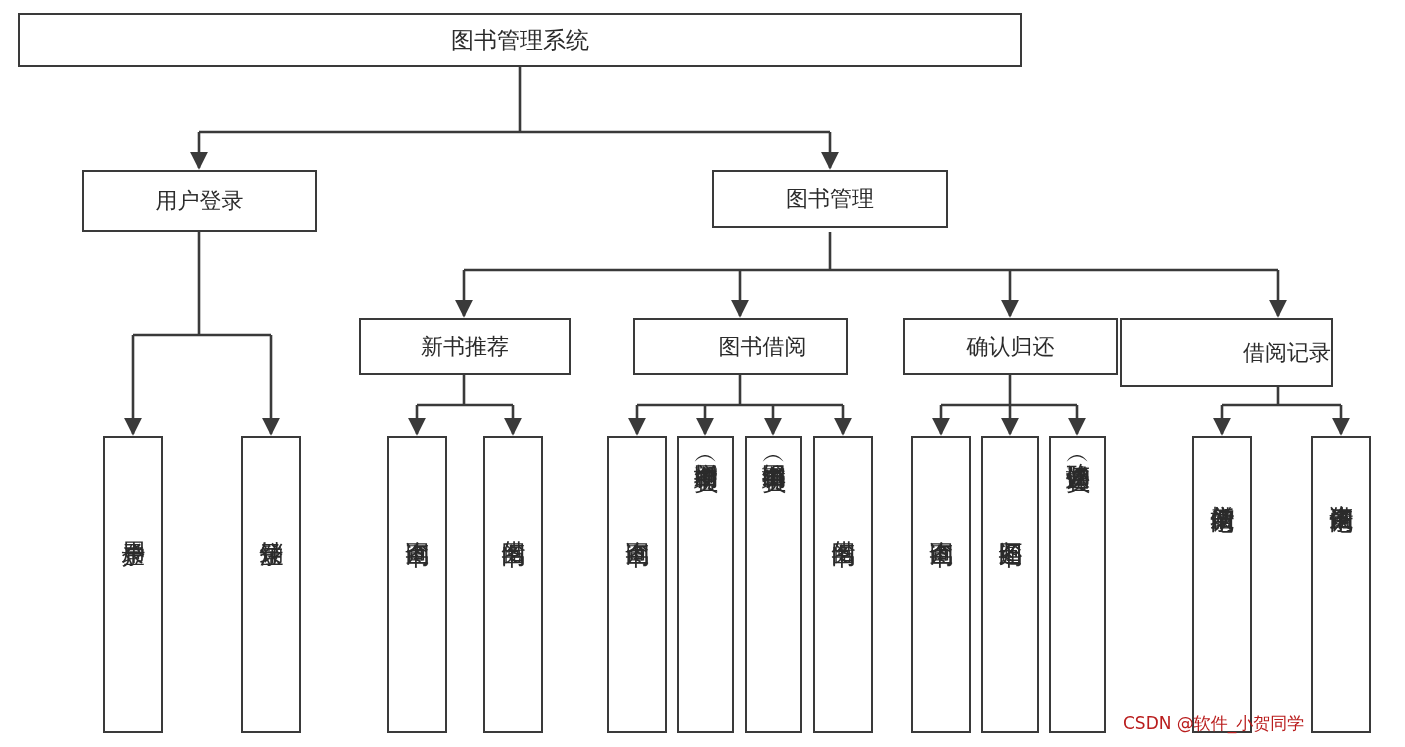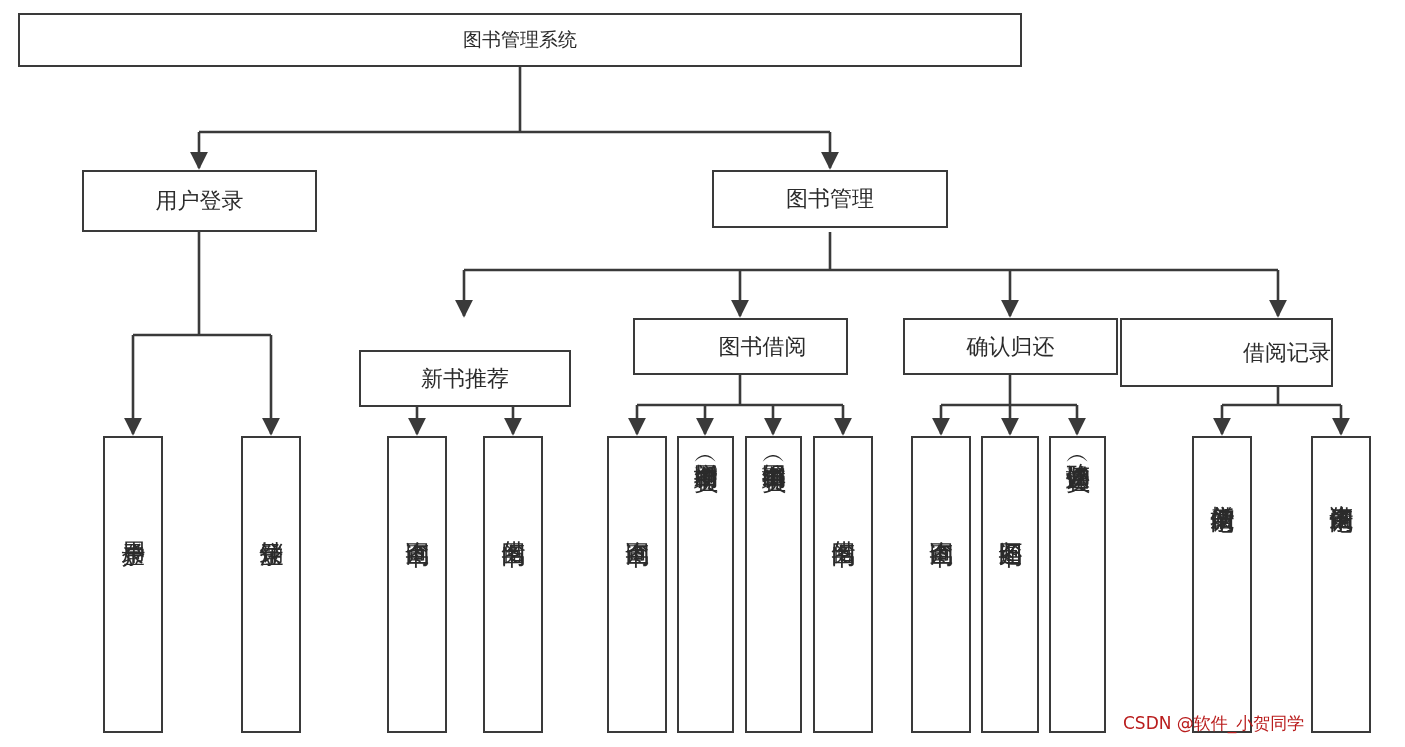--- a/index.html
+++ b/index.html
@@ -23,21 +23,21 @@
   }
   .node .label{
     display:block;
     text-align:center;
     letter-spacing:0px;
     line-height:1.15;
     color:#2b2b2b;
   }
   
   .node.h .label{font-size:22px;}
-  .node.root .label{font-size:19px;}
+  .node.root .label{font-size:23px;}
 
   
   .node.v{
     align-items:flex-start;
     justify-content:center;
     padding-top:6px;
   }
   .node.v .label{
     writing-mode:vertical-rl;
     text-orientation:upright;
@@ -118,21 +118,21 @@
     <span class="label">图书管理系统</span>
   </div>
 
   <div class="node h" style="left:82px;top:170px;width:235px;height:62px;">
     <span class="label">用户登录</span>
   </div>
   <div class="node h" style="left:712px;top:170px;width:236px;height:58px;">
     <span class="label">图书管理</span>
   </div>
 
-  <div class="node h" style="left:359px;top:318px;width:212px;height:57px;margin-top:32px;">
+  <div class="node h" style="left:359px;top:318px;width:212px;height:57px;">
     <span class="label">新书推荐</span>
   </div>
   <div class="node h" style="left:633px;top:318px;width:215px;height:57px;padding-left:44px;">
     <span class="label">图书借阅</span>
   </div>
   <div class="node h" style="left:903px;top:318px;width:215px;height:57px;">
     <span class="label">确认归还</span>
   </div>
   <div class="node h" style="left:1120px;top:318px;width:213px;height:69px;justify-content:flex-end;">
     <span class="label">借阅记录</span>

